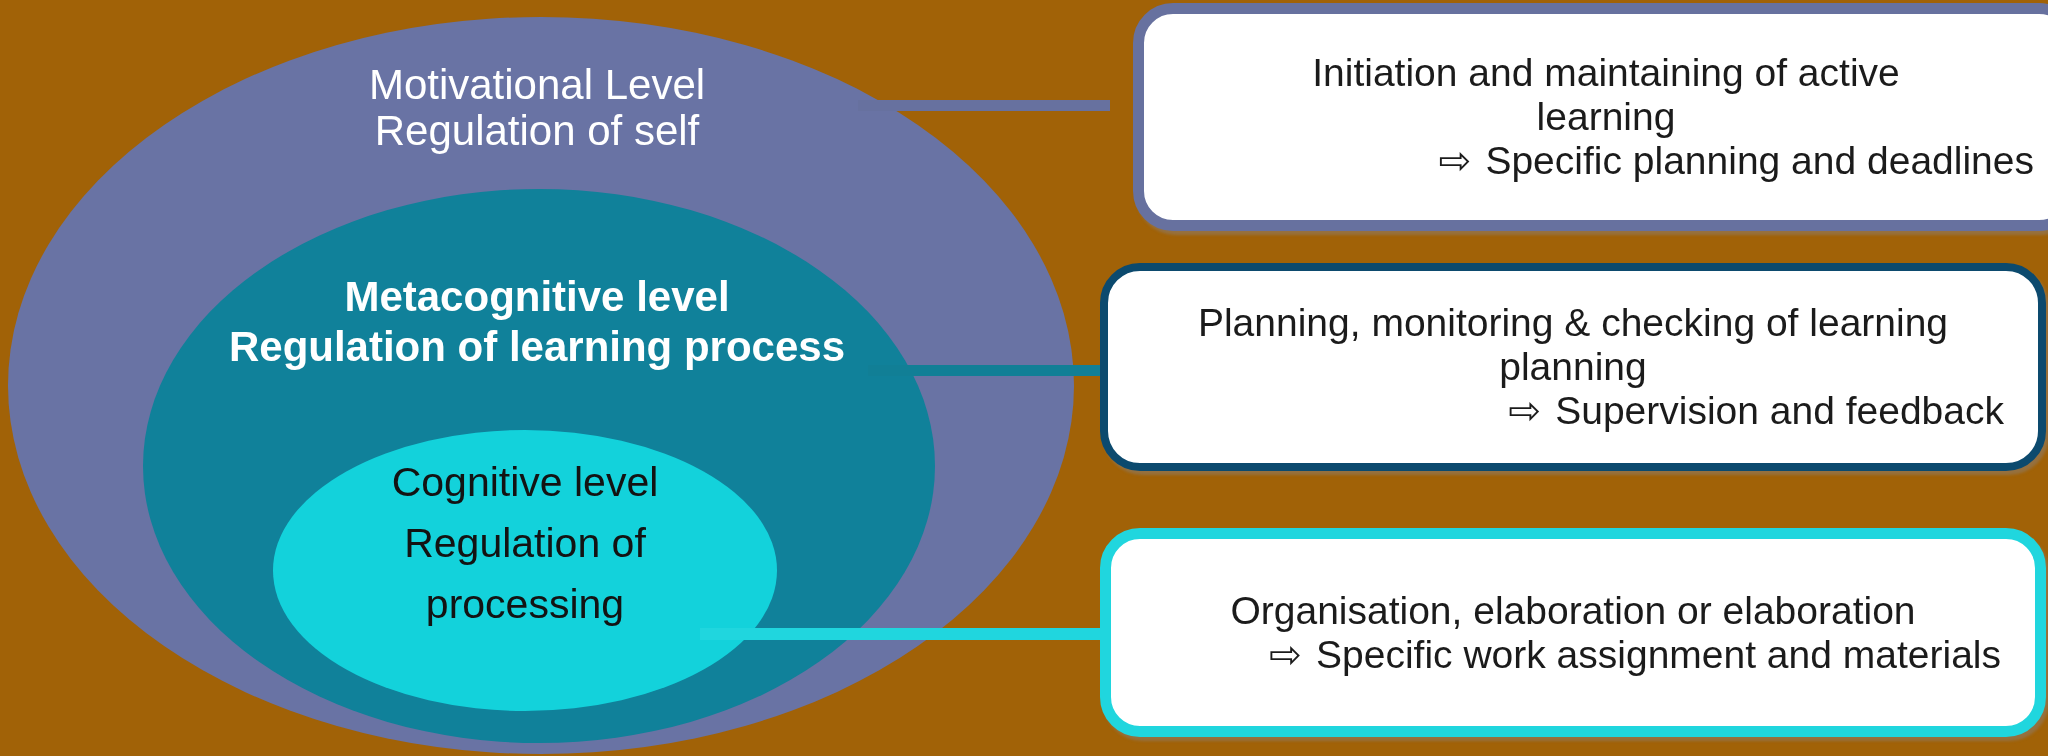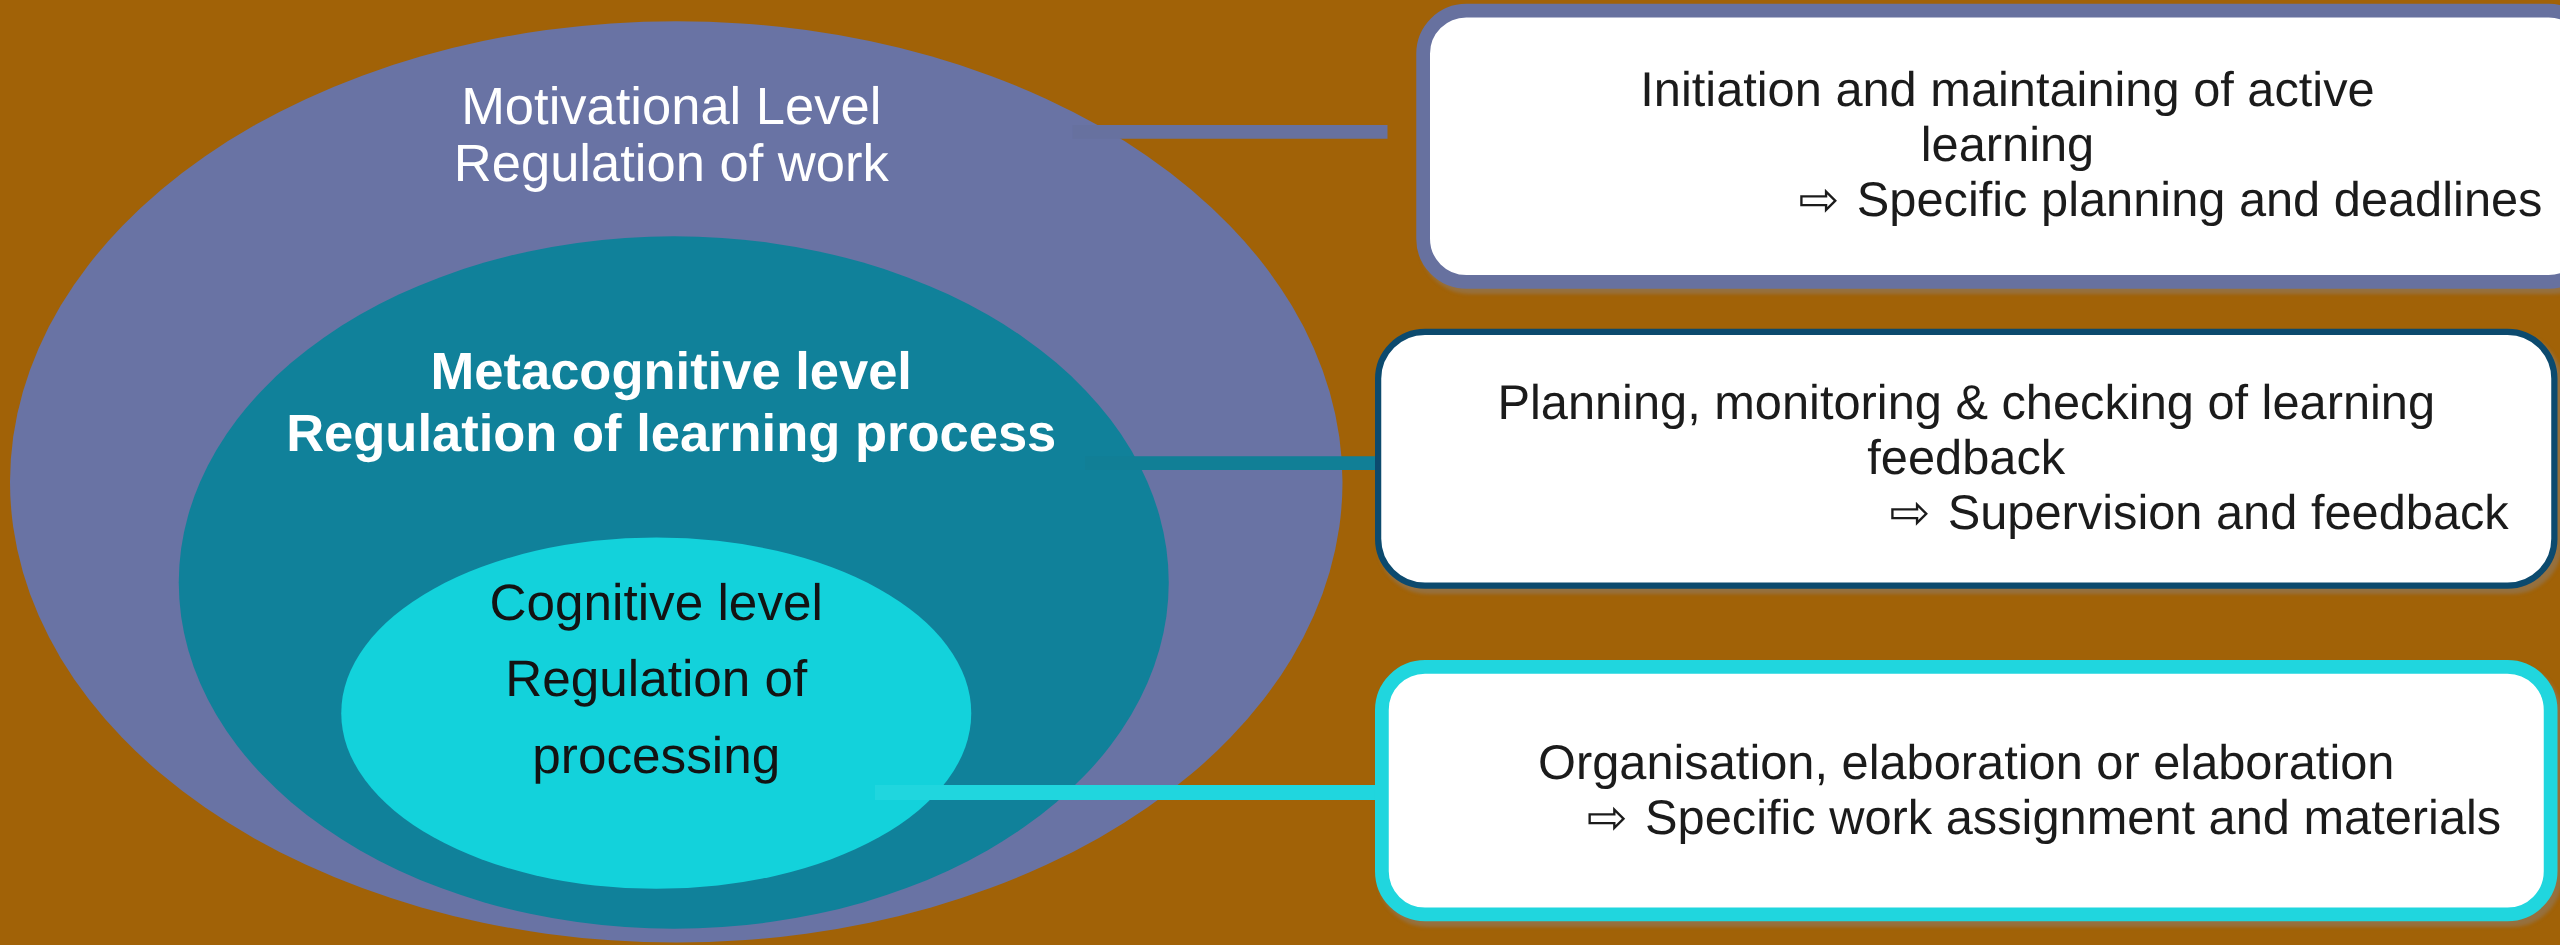--- a/index.html
+++ b/index.html
@@ -24,42 +24,42 @@
   .label-cognitive{left:278px;top:452px;width:494px;line-height:61px;color:#131313;font-size:41px;}
   .level-line{display:block;}
 
   .callout{
     position:absolute;left:1100px;width:946px;box-sizing:border-box;background:#ffffff;
     border-radius:40px;z-index:5;display:flex;flex-direction:column;justify-content:center;
     padding:6px 34px;font-size:39px;line-height:44px;color:#1B1B1B;
     box-shadow:3px 4px 3px rgba(130,140,170,0.35);
   }
   .callout-motivational{top:3px;height:228px;border:11px solid #67719F;margin-left:33px;}
-  .callout-metacognitive{top:263px;height:208px;border:5px solid #0c4a6e;}
+  .callout-metacognitive{top:263px;height:208px;border:8px solid #0c4a6e;}
   .callout-cognitive{top:528px;height:209px;border:11px solid #20D6DE;}
   .heading-line{text-align:center;white-space:nowrap;}
   .arrow-line{text-align:right;white-space:nowrap;}
   .arrow-icon{font-family:"DejaVu Sans",sans-serif;margin-right:14px;}
 </style>
 </head>
 <body>
 
 <div class="canvas">
 
   <div class="shape ellipse-outer"></div>
   <div class="shape ellipse-middle"></div>
   <div class="shape ellipse-inner"></div>
 
   <div class="connector connector-motivational"></div>
   <div class="connector connector-metacognitive"></div>
   <div class="connector connector-cognitive"></div>
 
   <div class="level-label label-motivational">
     <span class="level-line">Motivational Level</span>
-    <span class="level-line">Regulation of work</span>
+    <span class="level-line">Regulation of self</span>
   </div>
   <div class="level-label label-metacognitive">
     <span class="level-line">Metacognitive level</span>
     <span class="level-line">Regulation of learning process</span>
   </div>
   <div class="level-label label-cognitive">
     <span class="level-line">Cognitive level</span>
     <span class="level-line">Regulation of</span>
     <span class="level-line">processing</span>
   </div>
@@ -67,21 +67,21 @@
   <div class="callout callout-motivational">
     <div class="heading-line">Initiation and maintaining of active</div>
     <div class="heading-line">learning</div>
     <div class="arrow-line">
       <span class="arrow-icon">⇨</span><span>Specific planning and deadlines</span>
     </div>
   </div>
 
   <div class="callout callout-metacognitive">
     <div class="heading-line">Planning, monitoring &amp; checking of learning</div>
-    <div class="heading-line">feedback</div>
+    <div class="heading-line">planning</div>
     <div class="arrow-line">
       <span class="arrow-icon">⇨</span><span>Supervision and feedback</span>
     </div>
   </div>
 
   <div class="callout callout-cognitive">
     <div class="heading-line">Organisation, elaboration or elaboration</div>
     <div class="arrow-line">
       <span class="arrow-icon">⇨</span><span>Specific work assignment and materials</span>
     </div>

